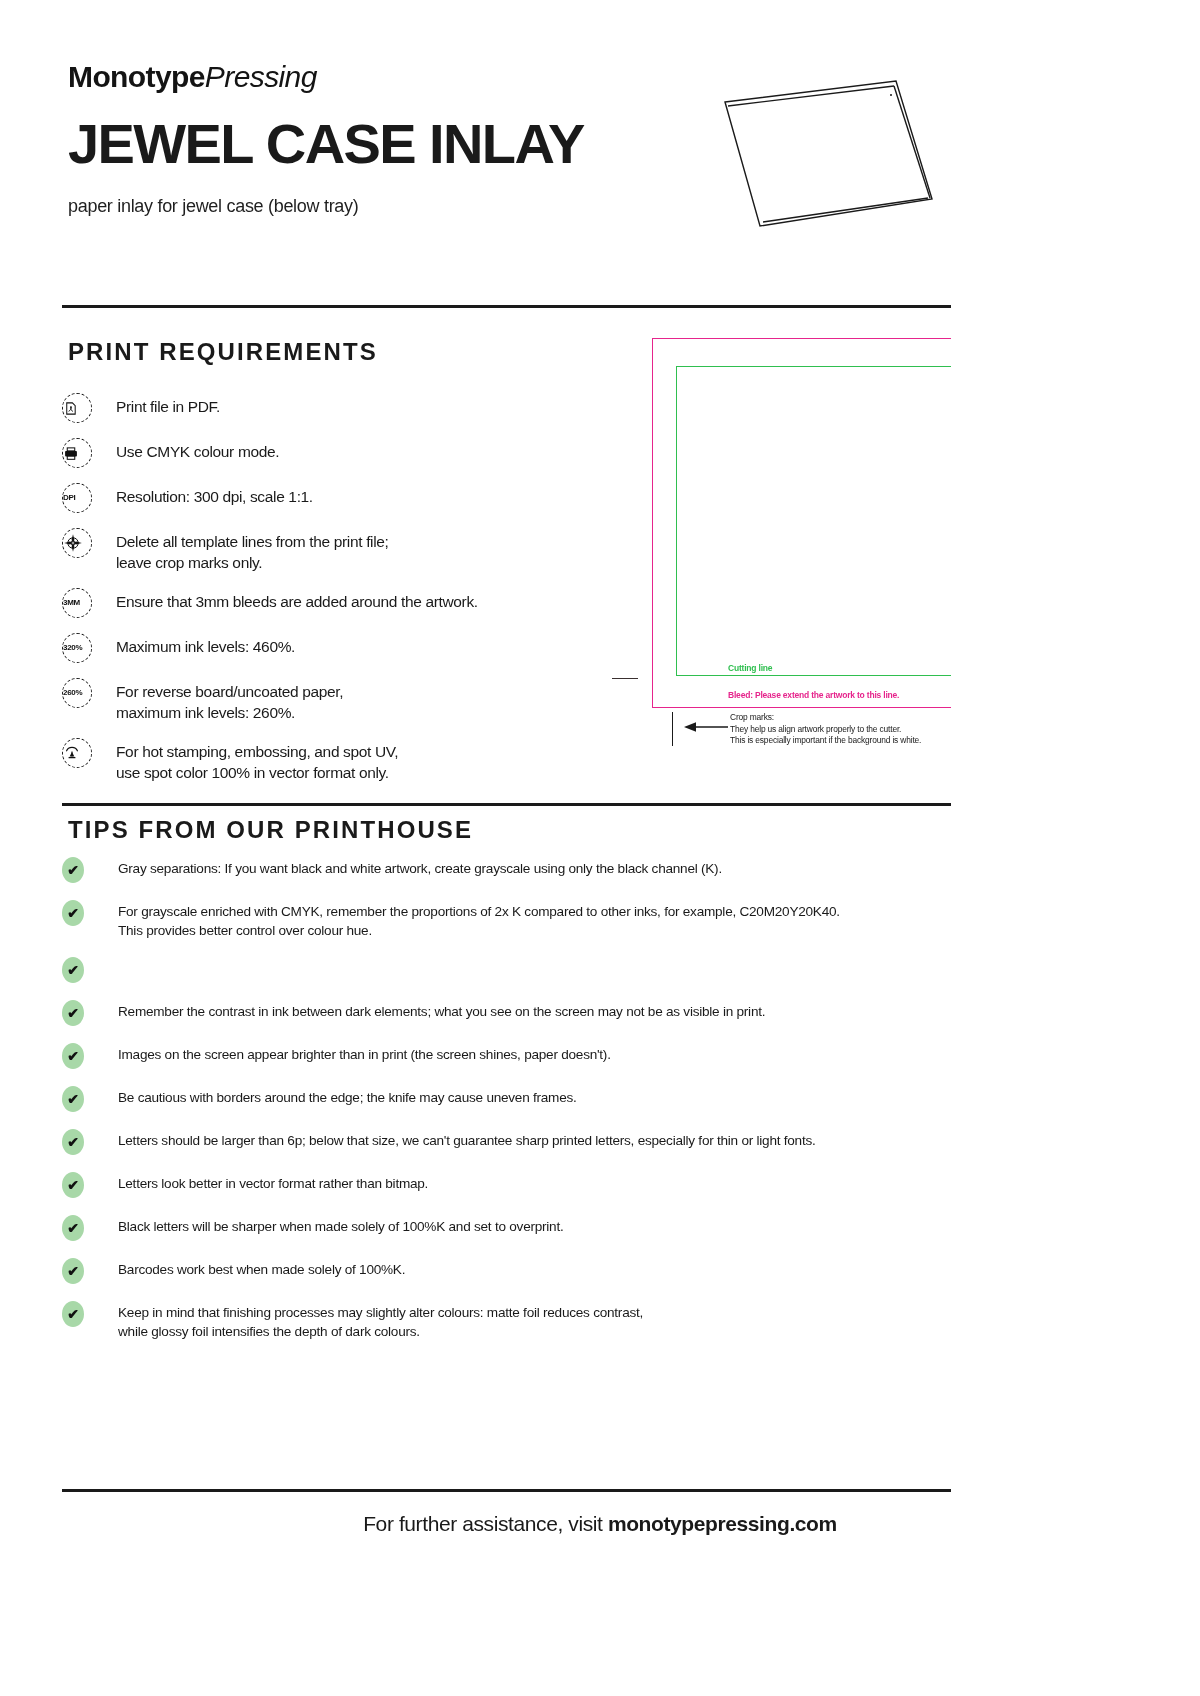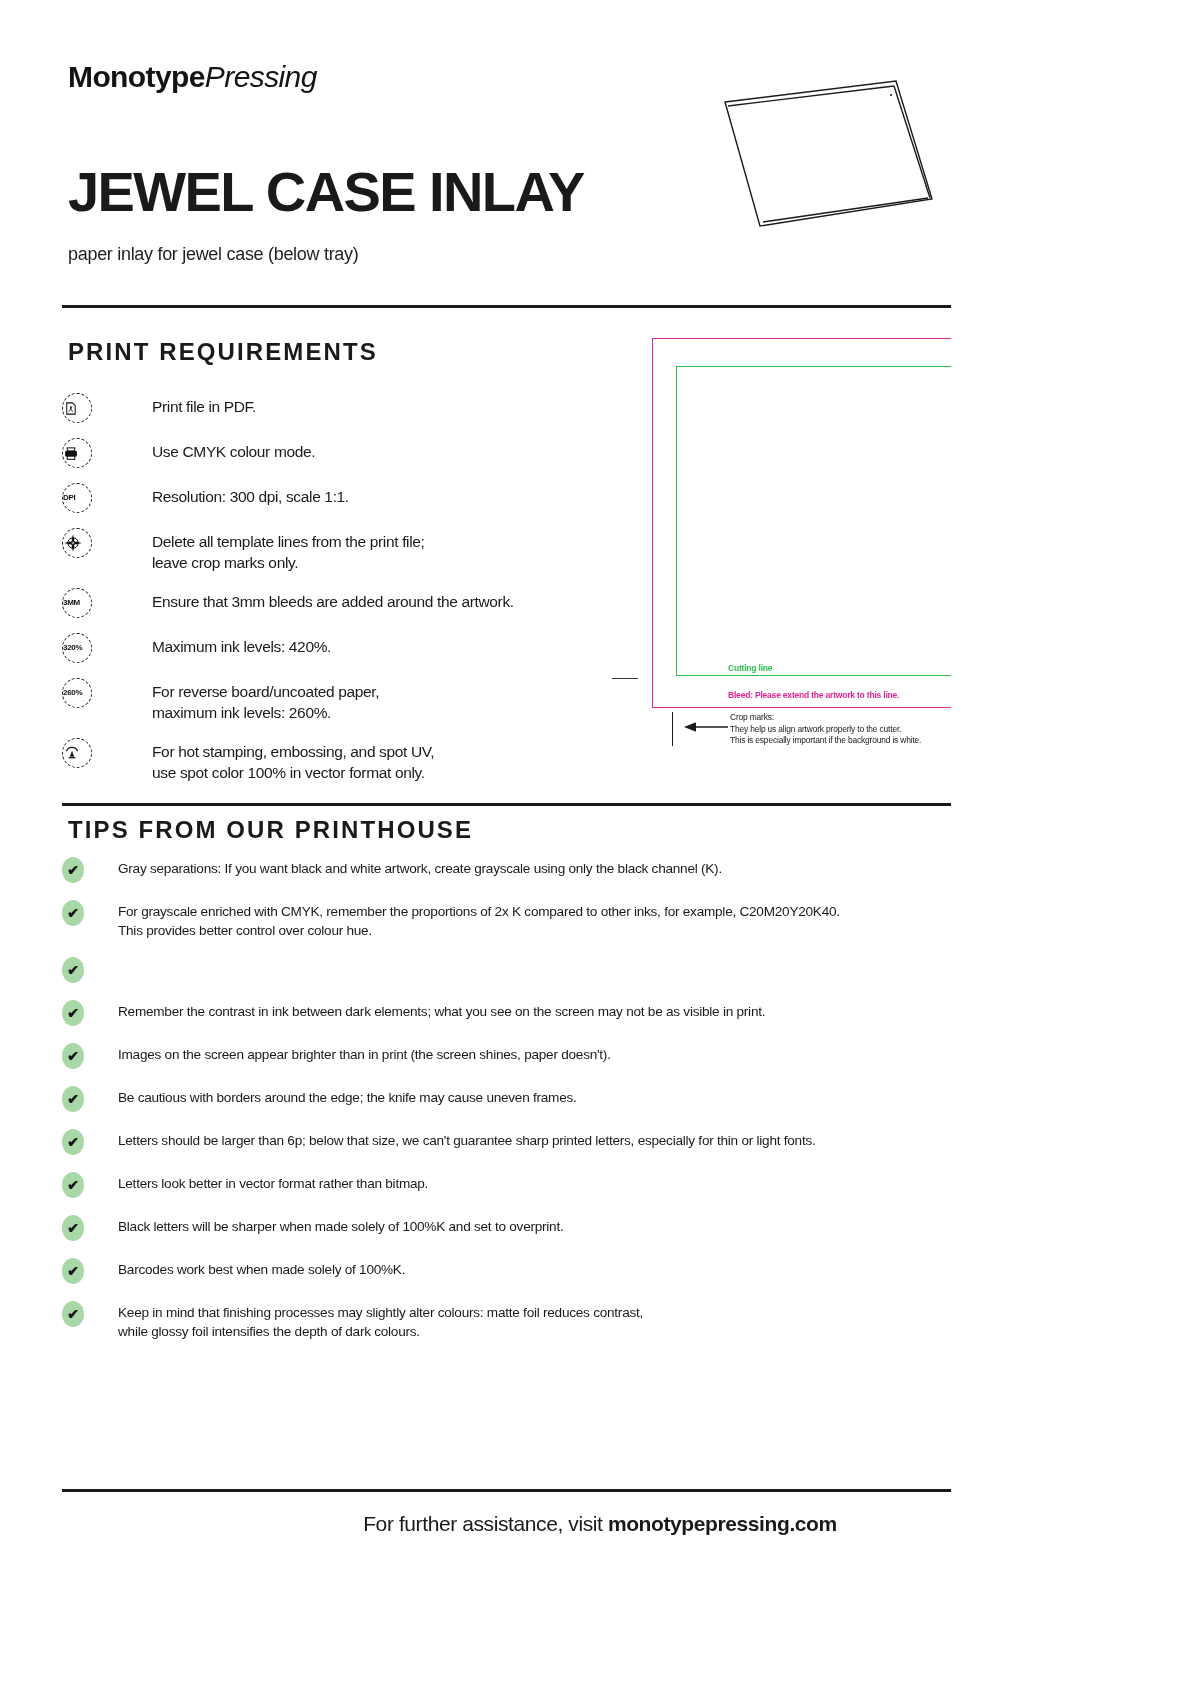--- a/index.html
+++ b/index.html
@@ -30,21 +30,21 @@
     font-size: 30px;
     letter-spacing: -0.6px;
     line-height: 1;
     white-space: nowrap;
     color: #141414;
   }
   .brand .b1 { font-weight: 700; }
   .brand .b2 { font-weight: 400; font-style: italic; }
 
   .doc-title {
-    margin-top: 72px;
+    margin-top: 24px;
     font-size: 56px;
     font-weight: 700;
     letter-spacing: -1.6px;
     line-height: 1;
     color: #1a1a1a;
     white-space: nowrap;
   }
   .doc-subtitle {
     margin-top: 24px;
     font-size: 18px;
@@ -90,21 +90,20 @@
   .req-list {
     position: absolute;
     left: 62px;
     top: 392px;
     width: 530px;
   }
   .req-row {
     display: flex;
     align-items: flex-start;
     margin-bottom: 14px;
-    gap: 36px;
   }
   .req-icon {
     flex: 0 0 auto;
     width: 30px;
     height: 30px;
     border: 1.4px dashed #1a1a1a;
     border-radius: 50%;
     margin-right: 24px;
     margin-top: 1px;
     position: relative;
@@ -350,21 +349,21 @@
       <div class="req-text">
         <span>Ensure that 3mm bleeds are added around the artwork.</span>
       </div>
     </div>
 
     <div class="req-row">
       <div class="req-icon">
         <span class="ico-text">320%</span>
       </div>
       <div class="req-text">
-        <span>Maximum ink levels: 420%.</span>
+        <span>Maximum ink levels: 460%.</span>
       </div>
     </div>
 
     <div class="req-row">
       <div class="req-icon">
         <span class="ico-text">260%</span>
       </div>
       <div class="req-text">
         <span>For reverse board/uncoated paper,</span>
         <span class="l2">maximum ink levels: 260%.</span>

